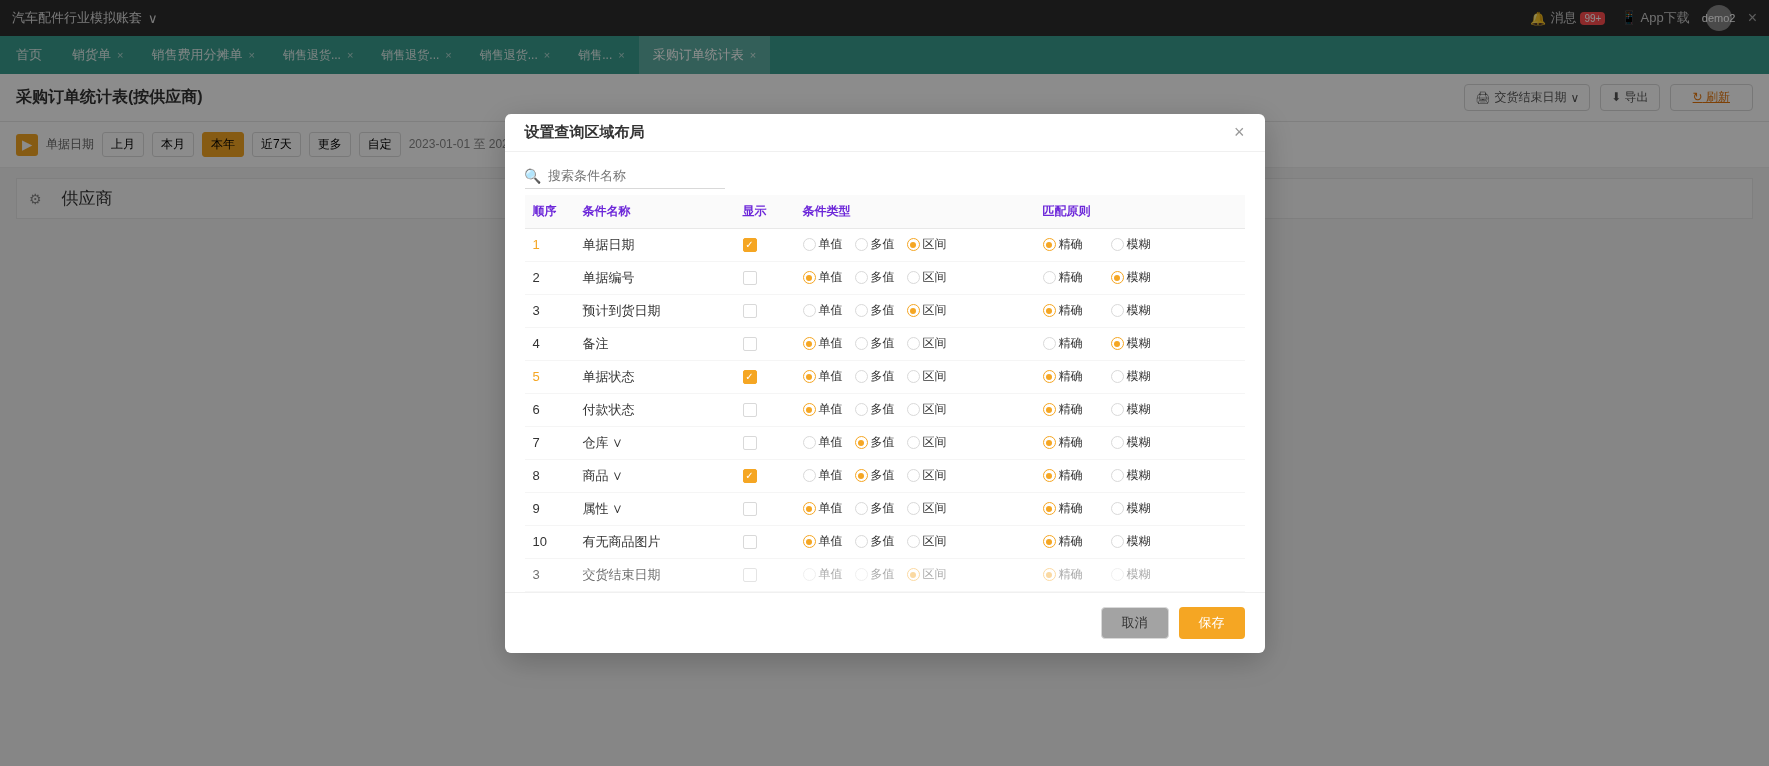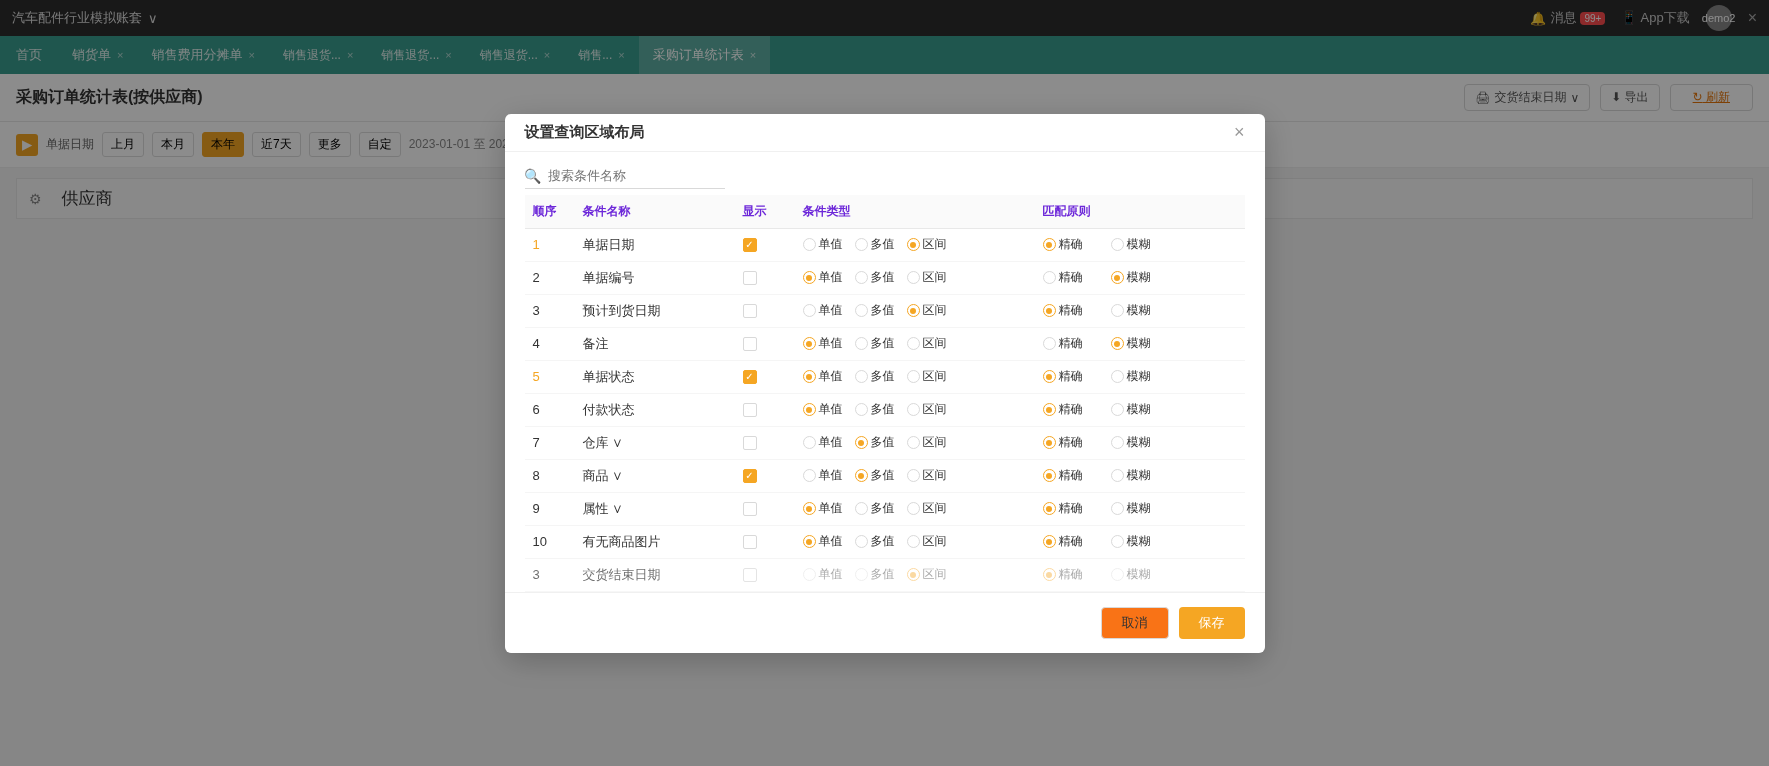--- a/index.html
+++ b/index.html
@@ -206,21 +206,21 @@
     .match-group { display: flex; align-items: center; gap: 28px; }
 
     
     .modal-footer {
       padding: 14px 20px;
       display: flex;
       justify-content: flex-end;
       gap: 10px;
       border-top: 1px solid #f0f0f0;
     }
-    .btn-cancel { padding: 6px 20px; border: 1px solid #d9d9d9; background: #f97316; border-radius: 4px; cursor: pointer; font-size: 13px; color: #333; }
+    .btn-cancel { padding: 6px 20px; border: 1px solid #d9d9d9; background: #a3a3a3; border-radius: 4px; cursor: pointer; font-size: 13px; color: #333; }
     .btn-save { padding: 6px 20px; border: none; background: #f5a623; color: #fff; border-radius: 4px; cursor: pointer; font-size: 13px; font-weight: 500; }
 
     
     .modal-table::-webkit-scrollbar { width: 6px; }
     .modal-table::-webkit-scrollbar-track { background: #f5f5f5; }
     .modal-table::-webkit-scrollbar-thumb { background: #ccc; border-radius: 3px; }
   </style>
 </head>
 <body>
 

